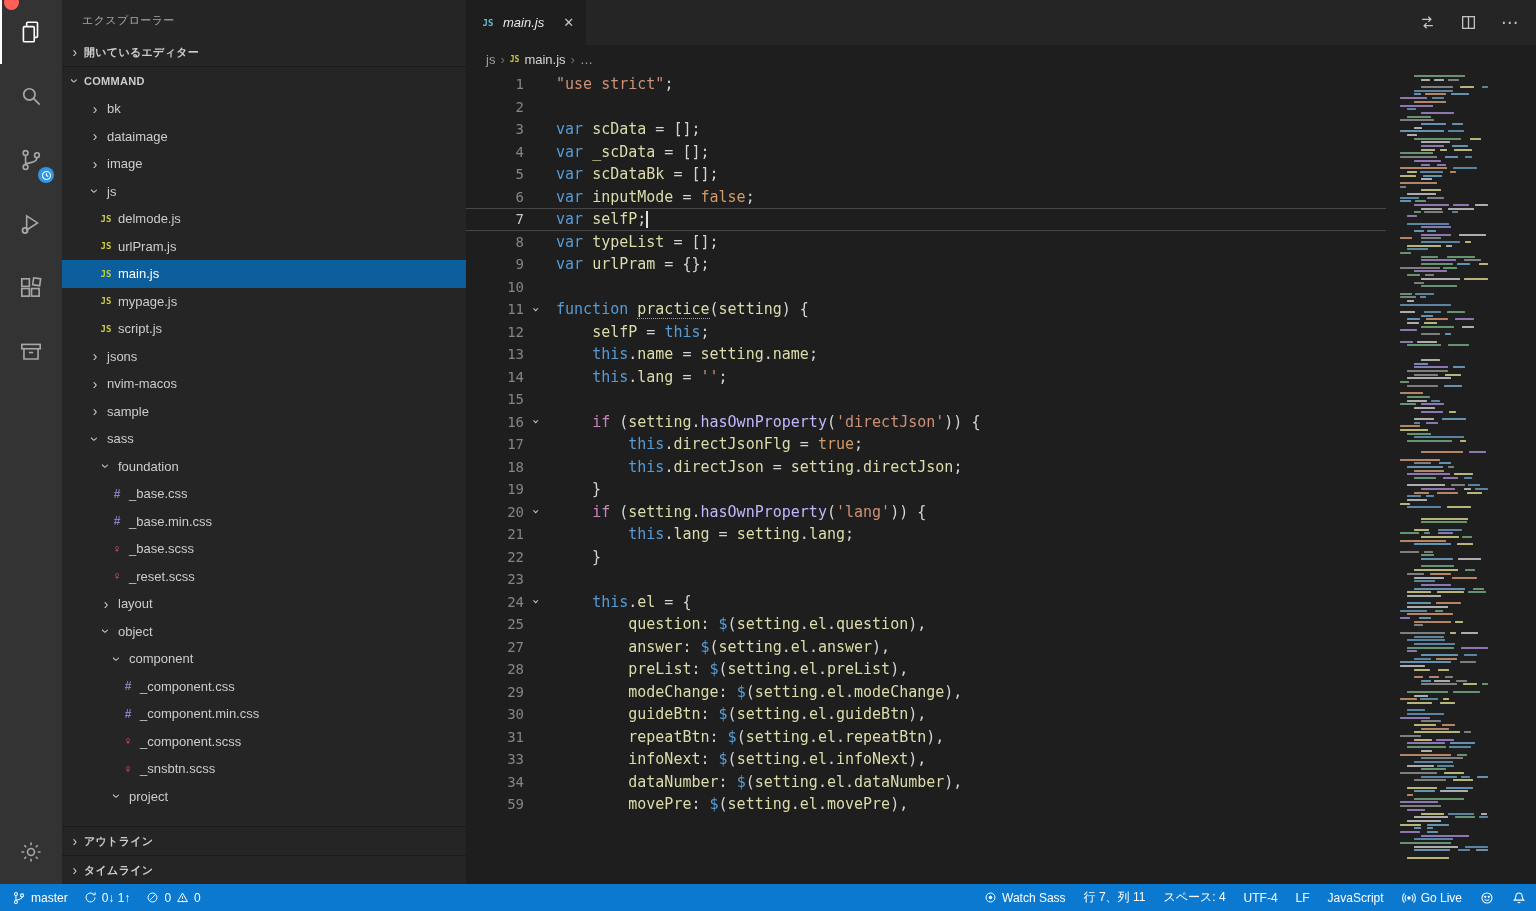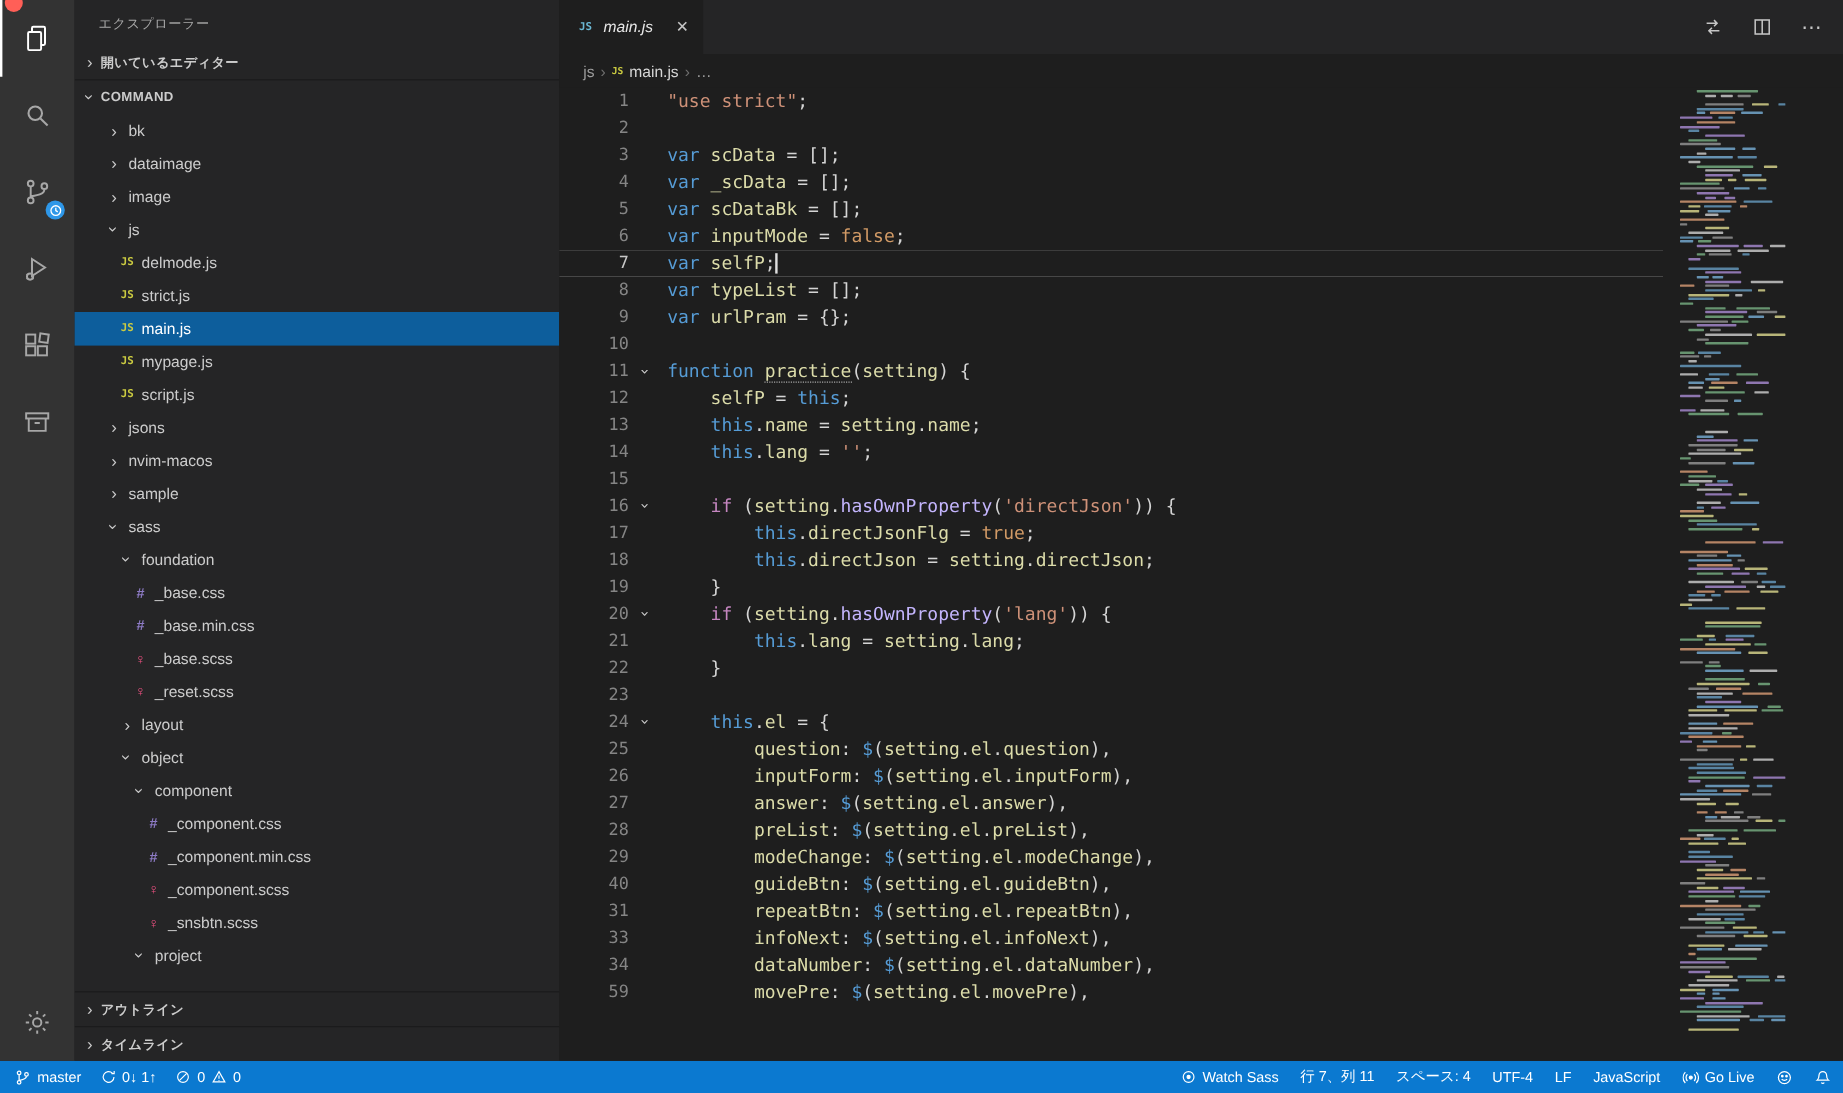--- a/index.html
+++ b/index.html
@@ -188,21 +188,21 @@
           <div class="tree-row" style="padding-left: 24px;">
             <span class="chev down">›</span>
             <span class="tlabel">js</span>
           </div>
           <div class="tree-row" style="padding-left: 35px;">
             <span class="ficon js">JS</span>
             <span class="tlabel">delmode.js</span>
           </div>
           <div class="tree-row" style="padding-left: 35px;">
             <span class="ficon js">JS</span>
-            <span class="tlabel">strict.js</span>
+            <span class="tlabel">urlPram.js</span>
           </div>
           <div class="tree-row selected" style="padding-left: 35px;">
             <span class="ficon js">JS</span>
             <span class="tlabel">main.js</span>
           </div>
           <div class="tree-row" style="padding-left: 35px;">
             <span class="ficon js">JS</span>
             <span class="tlabel">mypage.js</span>
           </div>
           <div class="tree-row" style="padding-left: 35px;">
@@ -451,41 +451,36 @@
                 <span class="chev down">›</span>
               </span>
               <span class="ltext"><span class="tok-p">    </span><span class="tok-k">this</span><span class="tok-p">.</span><span class="tok-i">el</span><span class="tok-p"> = {</span></span>
             </div>
             <div class="line">
               <span class="num">25</span>
               <span class="fold"></span>
               <span class="ltext"><span class="tok-p">        </span><span class="tok-i">question</span><span class="tok-p">: </span><span class="tok-d">$</span><span class="tok-p">(</span><span class="tok-i">setting</span><span class="tok-p">.</span><span class="tok-i">el</span><span class="tok-p">.</span><span class="tok-i">question</span><span class="tok-p">),</span></span>
             </div>
             <div class="line">
-              <span class="num">26</span>
-              <span class="fold"></span>
-              <span class="ltext"><span class="tok-p">        </span><span class="tok-i">inputForm</span><span class="tok-p">: </span><span class="tok-d">$</span><span class="tok-p">(</span><span class="tok-i">setting</span><span class="tok-p">.</span><span class="tok-i">el</span><span class="tok-p">.</span><span class="tok-i">inputForm</span><span class="tok-p">),</span></span>
-            </div>
-            <div class="line">
               <span class="num">27</span>
               <span class="fold"></span>
               <span class="ltext"><span class="tok-p">        </span><span class="tok-i">answer</span><span class="tok-p">: </span><span class="tok-d">$</span><span class="tok-p">(</span><span class="tok-i">setting</span><span class="tok-p">.</span><span class="tok-i">el</span><span class="tok-p">.</span><span class="tok-i">answer</span><span class="tok-p">),</span></span>
             </div>
             <div class="line">
               <span class="num">28</span>
               <span class="fold"></span>
               <span class="ltext"><span class="tok-p">        </span><span class="tok-i">preList</span><span class="tok-p">: </span><span class="tok-d">$</span><span class="tok-p">(</span><span class="tok-i">setting</span><span class="tok-p">.</span><span class="tok-i">el</span><span class="tok-p">.</span><span class="tok-i">preList</span><span class="tok-p">),</span></span>
             </div>
             <div class="line">
               <span class="num">29</span>
               <span class="fold"></span>
               <span class="ltext"><span class="tok-p">        </span><span class="tok-i">modeChange</span><span class="tok-p">: </span><span class="tok-d">$</span><span class="tok-p">(</span><span class="tok-i">setting</span><span class="tok-p">.</span><span class="tok-i">el</span><span class="tok-p">.</span><span class="tok-i">modeChange</span><span class="tok-p">),</span></span>
             </div>
             <div class="line">
-              <span class="num">40</span>
+              <span class="num">30</span>
               <span class="fold"></span>
               <span class="ltext"><span class="tok-p">        </span><span class="tok-i">guideBtn</span><span class="tok-p">: </span><span class="tok-d">$</span><span class="tok-p">(</span><span class="tok-i">setting</span><span class="tok-p">.</span><span class="tok-i">el</span><span class="tok-p">.</span><span class="tok-i">guideBtn</span><span class="tok-p">),</span></span>
             </div>
             <div class="line">
               <span class="num">31</span>
               <span class="fold"></span>
               <span class="ltext"><span class="tok-p">        </span><span class="tok-i">repeatBtn</span><span class="tok-p">: </span><span class="tok-d">$</span><span class="tok-p">(</span><span class="tok-i">setting</span><span class="tok-p">.</span><span class="tok-i">el</span><span class="tok-p">.</span><span class="tok-i">repeatBtn</span><span class="tok-p">),</span></span>
             </div>
             <div class="line">
               <span class="num">33</span>

